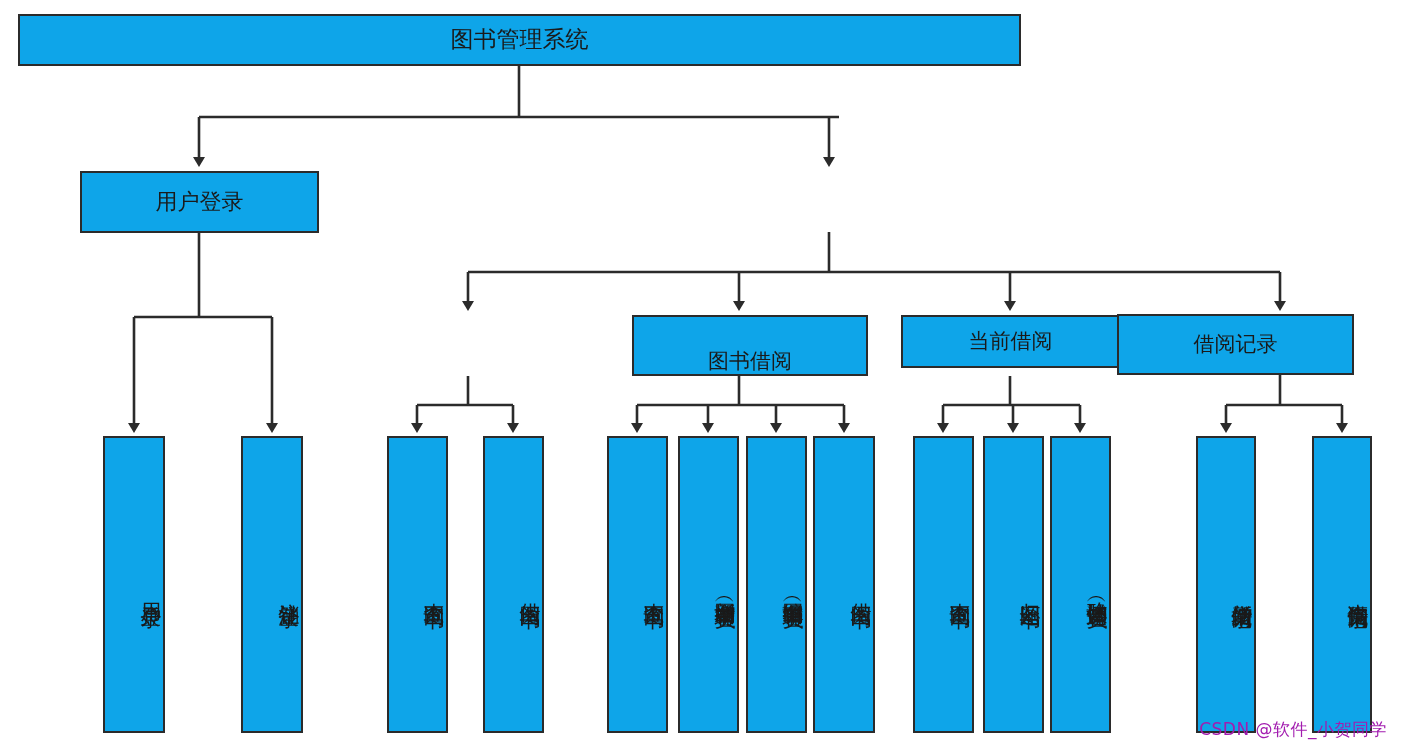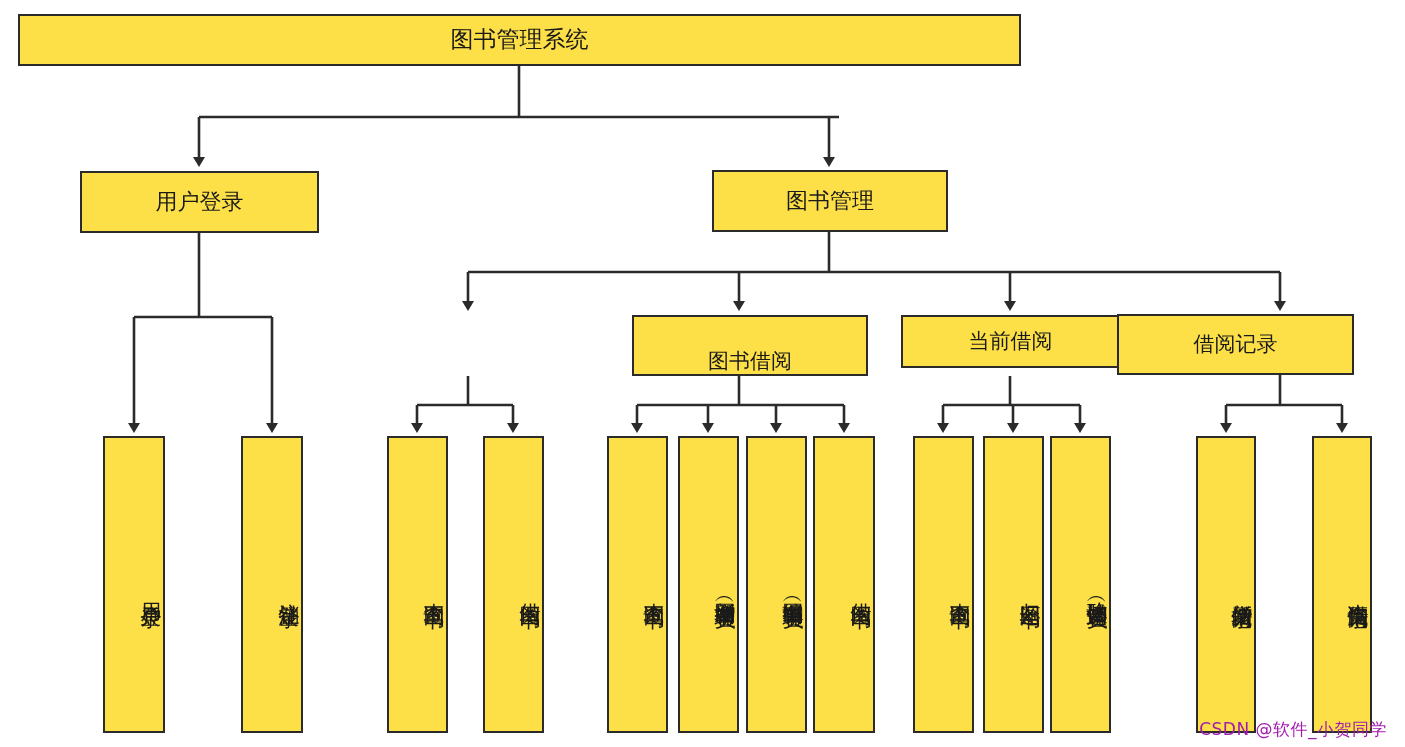--- a/index.html
+++ b/index.html
@@ -22,21 +22,21 @@
     position: absolute;
     left: 0;
     top: 0;
     width: 1405px;
     height: 747px;
     pointer-events: none;
   }
   .node {
     position: absolute;
     box-sizing: border-box;
-    background: #fde047;
+    background: #0ea5e9;
     border: 2.5px solid #2b2b2b;
     display: flex;
     align-items: center;
     justify-content: center;
     text-align: center;
     line-height: 1.18;
   }
   .node .lbl {
     display: block;
     white-space: pre-line;
@@ -123,23 +123,20 @@
     </g>
   </svg>
 
   <div class="node root" style="left:18px; top:14px; width:1003px; height:52px;">
     <span class="lbl">图书管理系统</span>
   </div>
 
   <div class="node lvl2" style="left:80px; top:171px; width:239px; height:62px;">
     <span class="lbl">用户登录</span>
   </div>
-  <div class="node lvl2" style="left:712px; top:170px; width:236px; height:62px;">
-    <span class="lbl">图书管理</span>
-  </div>
 
   <div class="node lvl3" style="left:632px; top:315px; width:236px; height:61px;align-items:flex-end;">
     <span class="lbl">图书借阅</span>
   </div>
   <div class="node lvl3" style="left:901px; top:315px; width:219px; height:53px;">
     <span class="lbl">当前借阅</span>
   </div>
   <div class="node lvl3" style="left:1117px; top:314px; width:237px; height:61px;">
     <span class="lbl">借阅记录</span>
   </div>

